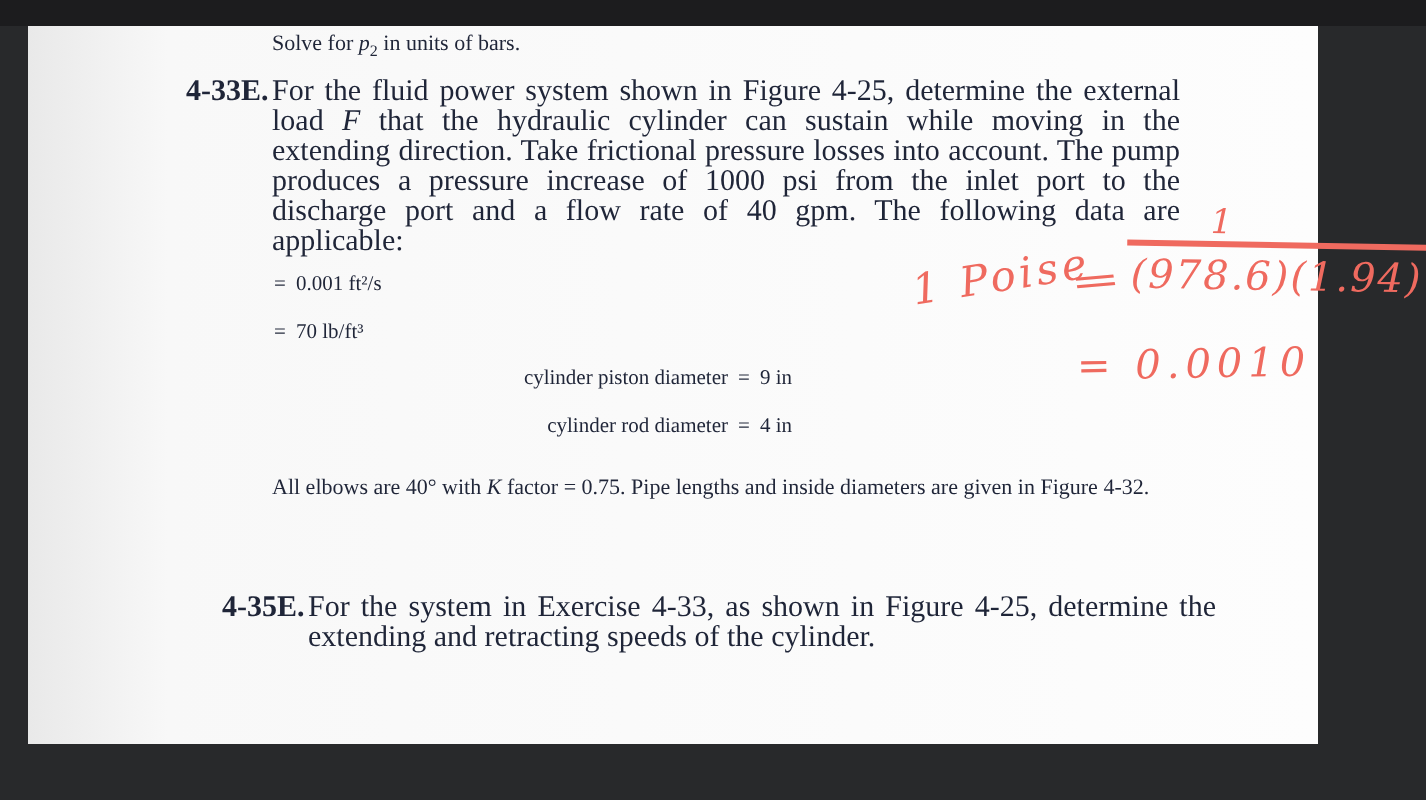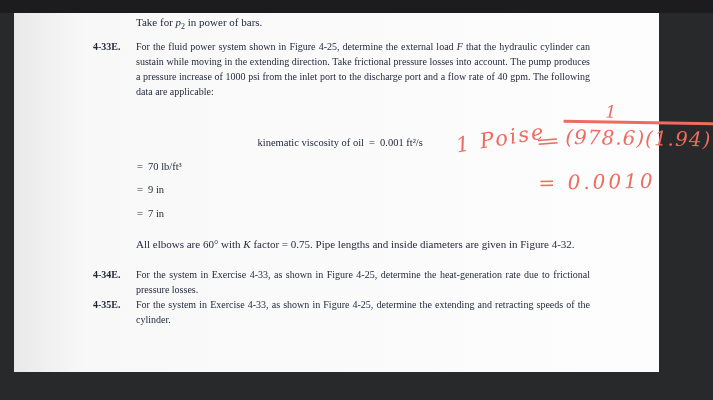--- a/index.html
+++ b/index.html
@@ -12,26 +12,26 @@
     position:absolute;left:0;top:0;width:713px;height:13px;
     background:#1c1c1e;
   }
   .paper{
     position:absolute;left:14px;top:13px;width:645px;height:359px;
     background:linear-gradient(90deg,#e9e9e9 0px,#f8f8f8 70px,#fdfdfd 100%);
     color:#1f2538;
   }
   .abs{position:absolute;}
   .intro{left:122px;top:2px;font-size:11px;line-height:15px;white-space:nowrap;}
-  .prob{left:79px;width:497px;font-size:10px;line-height:15px;}
+  .prob{left:79px;width:497px;font-size:15px;line-height:15px;}
   .plabel{position:absolute;left:0;top:0;font-weight:bold;}
   .pbody{margin-left:43px;text-align:justify;}
   #p433{top:26px;}
   #p434{top:254px;}
-  #p435{top:284px;}
+  #p435{top:284px;margin-left:18px;}
   .note{left:122px;top:224px;width:455px;font-size:11px;line-height:15px;text-align:justify;}
   .specs{left:118px;top:118px;font-size:10.5px;}
   .spec-row{display:flex;height:23.5px;align-items:center;}
   .spec-lhs{width:232px;text-align:right;}
   .spec-eq{width:16px;text-align:center;}
   .spec-rhs{white-space:nowrap;text-align:center;}
   sub{font-size:8px;}
   
   .annotation{
     position:absolute;left:452px;top:104px;width:262px;height:100px;
@@ -47,53 +47,50 @@
     padding:2px 2px 0 2px;letter-spacing:1px;white-space:nowrap;}
   .ann-result{position:absolute;left:86px;top:66px;font-size:20px;letter-spacing:3px;white-space:nowrap;}
 </style>
 </head>
 <body>
 
 <div class="top-strip"></div>
 
 <div class="paper">
 
-  <div class="abs intro"><span>Take for </span><i>p</i><sub>2</sub><span> in power of bars.</span></div>
+  <div class="abs intro"><span>Solve for </span><i>p</i><sub>2</sub><span> in units of bars.</span></div>
 
   <div class="abs prob" id="p433">
     <span class="plabel">4-33E.</span>
     <div class="pbody"><span>For the fluid power system shown in Figure 4-25, determine the external load </span><i>F</i><span> that the hydraulic cylinder can sustain while moving in the extending direction. Take frictional pressure losses into account. The pump produces a pressure increase of 1000 psi from the inlet port to the discharge port and a flow rate of 40 gpm. The following data are applicable:</span></div>
   </div>
 
   <div class="abs specs">
     <div class="spec-row">
-      <span class="spec-lhs">kinematic viscosity of oil</span>
       <span class="spec-eq">=</span>
       <span class="spec-rhs">0.001 ft²/s</span>
     </div>
     <div class="spec-row">
       <span class="spec-eq">=</span>
       <span class="spec-rhs">70 lb/ft³</span>
     </div>
     <div class="spec-row">
+      <span class="spec-lhs">cylinder piston diameter</span>
       <span class="spec-eq">=</span>
       <span class="spec-rhs">9 in</span>
     </div>
     <div class="spec-row">
+      <span class="spec-lhs">cylinder rod diameter</span>
       <span class="spec-eq">=</span>
-      <span class="spec-rhs">7 in</span>
+      <span class="spec-rhs">4 in</span>
     </div>
   </div>
 
-  <div class="abs note"><span>All elbows are 60° with </span><i>K</i><span> factor = 0.75. Pipe lengths and inside diameters are given in Figure 4-32.</span></div>
+  <div class="abs note"><span>All elbows are 40° with </span><i>K</i><span> factor = 0.75. Pipe lengths and inside diameters are given in Figure 4-32.</span></div>
 
-  <div class="abs prob" id="p434">
-    <span class="plabel">4-34E.</span>
-    <div class="pbody">For the system in Exercise 4-33, as shown in Figure 4-25, determine the heat-generation rate due to frictional pressure losses.</div>
-  </div>
 
   <div class="abs prob" id="p435">
     <span class="plabel">4-35E.</span>
     <div class="pbody">For the system in Exercise 4-33, as shown in Figure 4-25, determine the extending and retracting speeds of the cylinder.</div>
   </div>
 
 </div>
 
 <div class="annotation">
   <span class="ann-lead">1 Poise</span>

